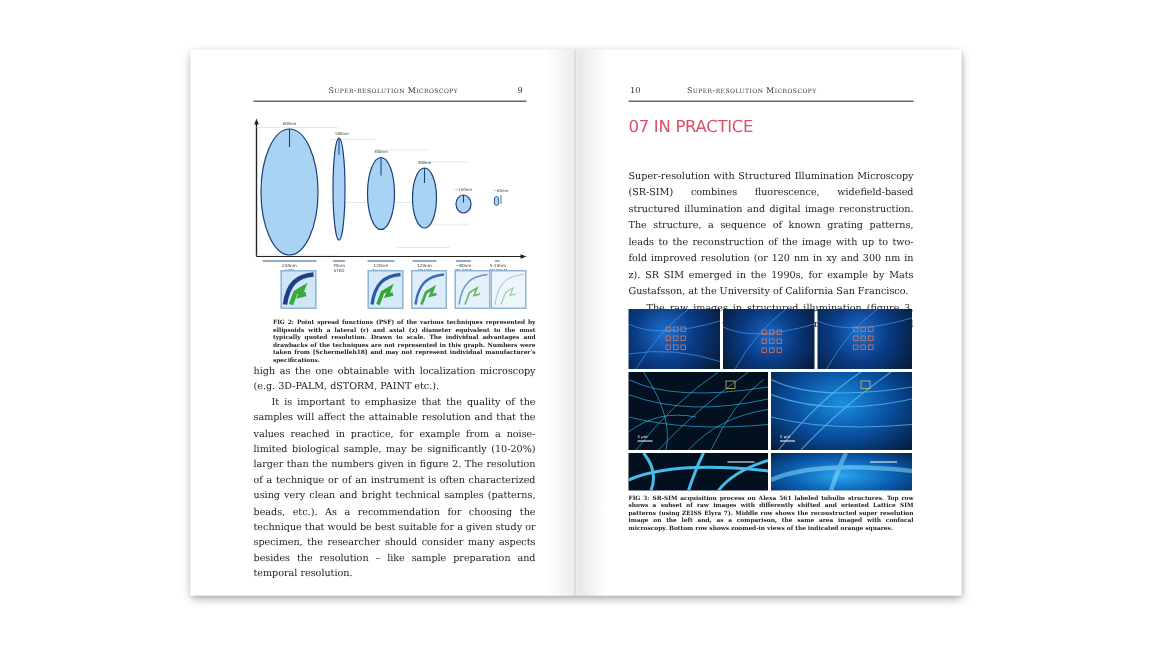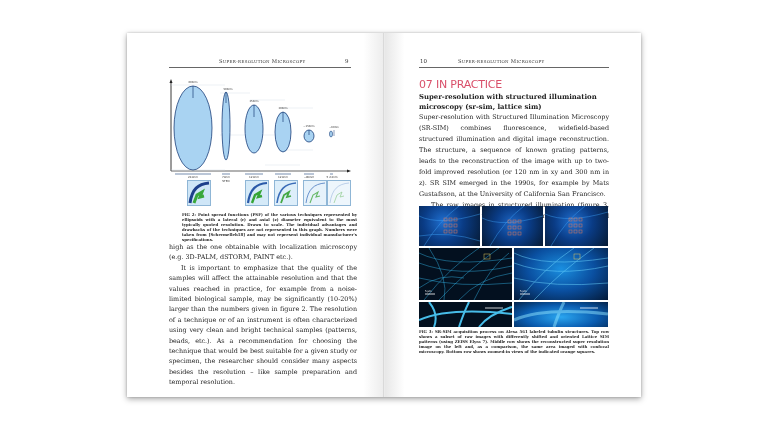--- a/index.html
+++ b/index.html
@@ -178,21 +178,20 @@
       <p class="indent">It is important to emphasize that the quality of the samples will affect the attainable resolution and that the values reached in practice, for example from a noise-limited biological sample, may be significantly (10-20%) larger than the numbers given in figure 2. The resolution of a technique or of an instrument is often characterized using very clean and bright technical samples (patterns, beads, etc.). As a recommendation for choosing the technique that would be best suitable for a given study or specimen, the researcher should consider many aspects besides the resolution – like sample preparation and temporal resolution.</p>
     </div>
   </div>
 
   <div class="page right">
     <div class="page-num" style="left:36px">10</div>
     <div class="running-head" style="left:74px">Super-resolution Microscopy</div>
     <div class="rule" style="left:35px;width:190px"></div>
 
     <div class="section-title">07 IN PRACTICE</div>
-    <div class="section-sub">Super-resolution with structured illumination microscopy (sr-sim, lattice sim)</div>
 
     <div class="body-text" style="left:35px;top:79px;width:190px;line-height:11px">
       <p>Super-resolution with Structured Illumination Microscopy (SR-SIM) combines fluorescence, widefield-based structured illumination and digital image reconstruction. The structure, a sequence of known grating patterns, leads to the reconstruction of the image with up to two-fold improved resolution (or 120 nm in xy and 300 nm in z). SR SIM emerged in the 1990s, for example by Mats Gustafsson, at the University of California San Francisco.</p>
       <p class="indent">The raw images in structured illumination (figure 3, top row) show the lattice patterns (constant and consistent over</p>
     </div>
 
     <div class="micro-grid">
 
       <div class="mcell" style="left:0;top:0;width:61px;height:40px;background:radial-gradient(circle at 40% 40%,#1f6fd0 0%,#0a3c86 45%,#061a33 100%)">
         <svg viewBox="0 0 61 40" width="61" height="40">

